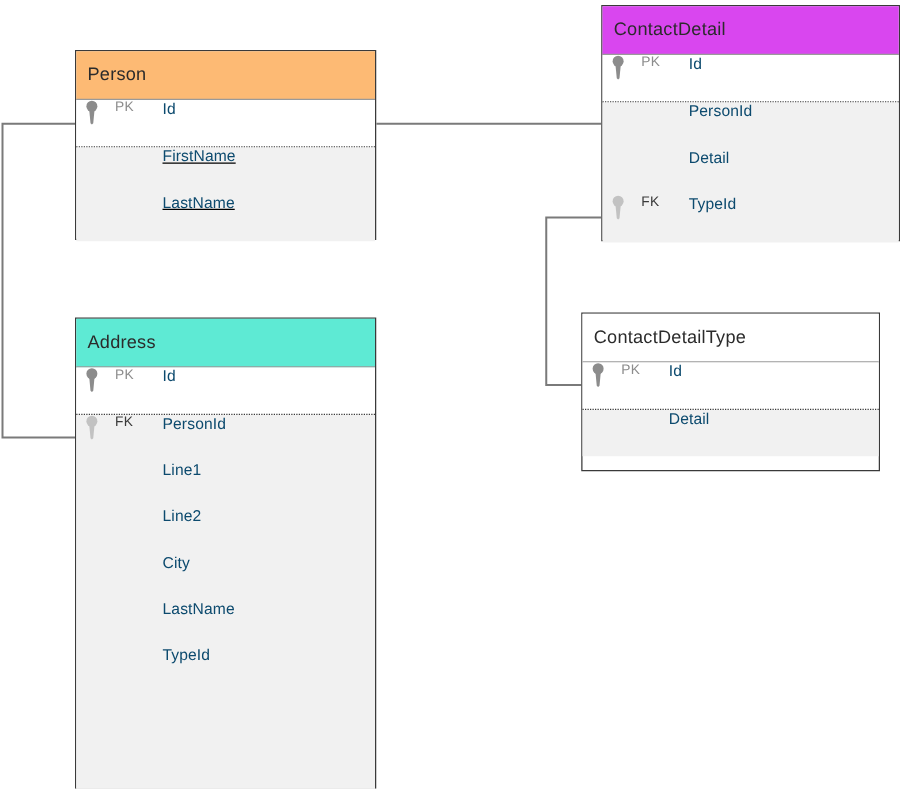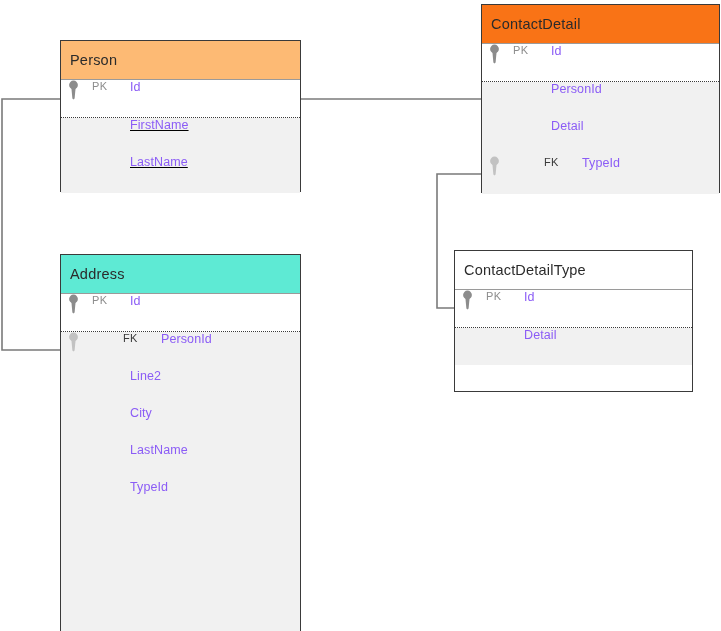--- a/index.html
+++ b/index.html
@@ -70,24 +70,24 @@
     align-items: center;
     justify-content: flex-start;
   }
   .keytag {
     font-size: 11px;
     width: 26px;
     min-width: 26px;
     letter-spacing: 0.3px;
   }
   .keytag.pk { color: #8d8d8d; }
-  .keytag.fk { color: #3a3a3a; margin-left: 31px; }
+  .keytag.fk { color: #3a3a3a; }
   .field-name {
     font-size: 12.5px;
-    color: #8b5cf6;
+    color: #0c4a6e;
     margin-left: 12px;
     white-space: nowrap;
     letter-spacing: 0.1px;
   }
   .field-row.plain .field-name {
     margin-left: 12px;
   }
   .spacer-slot {
     width: 24px;
     min-width: 24px;
@@ -161,41 +161,46 @@
                 <circle cx="5.5" cy="5" r="4.4" fill="#c2c2c2"></circle>
                 <path d="M 3.3 7 L 7.7 7 L 6.6 18.6 L 5.5 19.6 L 4.4 18.6 Z" fill="#c2c2c2"></path>
               </svg>
             </span>
             <span class="keytag fk">FK</span>
             <span class="field-name">PersonId</span>
           </div>
           <div class="field-row plain">
             <span class="spacer-slot"></span>
             <span class="spacer-tag"></span>
+            <span class="field-name">Line1</span>
+          </div>
+          <div class="field-row plain">
+            <span class="spacer-slot"></span>
+            <span class="spacer-tag"></span>
             <span class="field-name">Line2</span>
           </div>
           <div class="field-row plain">
             <span class="spacer-slot"></span>
             <span class="spacer-tag"></span>
             <span class="field-name">City</span>
           </div>
           <div class="field-row plain">
             <span class="spacer-slot"></span>
             <span class="spacer-tag"></span>
             <span class="field-name">LastName</span>
           </div>
           <div class="field-row plain">
             <span class="spacer-slot"></span>
             <span class="spacer-tag"></span>
             <span class="field-name">TypeId</span>
           </div>
         </div>
       </div>
       <div class="entity" style="left: 481px; top: 4px; width: 239px; height: 189px; border-color: rgb(58, 58, 58);">
-        <div class="entity-header" style="background: #f97316;">
+        <div class="entity-header" style="background: #d946ef;">
           <span class="entity-title">ContactDetail</span>
         </div>
         <div class="pk-section">
           <div class="field-row">
             <span class="key-slot">
               <svg width="11" height="20" viewBox="0 0 11 20" class="key-icon">
                 <circle cx="5.5" cy="5" r="4.4" fill="#8c8c8c"></circle>
                 <path d="M 3.3 7 L 7.7 7 L 6.6 18.6 L 5.5 19.6 L 4.4 18.6 Z" fill="#8c8c8c"></path>
               </svg>
             </span>
@@ -219,21 +224,21 @@
               <svg width="11" height="20" viewBox="0 0 11 20" class="key-icon">
                 <circle cx="5.5" cy="5" r="4.4" fill="#c2c2c2"></circle>
                 <path d="M 3.3 7 L 7.7 7 L 6.6 18.6 L 5.5 19.6 L 4.4 18.6 Z" fill="#c2c2c2"></path>
               </svg>
             </span>
             <span class="keytag fk">FK</span>
             <span class="field-name">TypeId</span>
           </div>
         </div>
       </div>
-      <div class="entity" style="left: 454px; top: 250px; width: 239px; height: 142px; border-color: rgb(58, 58, 58);">
+      <div class="entity" style="left: 465px; top: 250px; width: 239px; height: 127px; border-color: rgb(58, 58, 58);">
         <div class="entity-header" style="background: rgb(255, 255, 255);">
           <span class="entity-title">ContactDetailType</span>
         </div>
         <div class="pk-section">
           <div class="field-row">
             <span class="key-slot">
               <svg width="11" height="20" viewBox="0 0 11 20" class="key-icon">
                 <circle cx="5.5" cy="5" r="4.4" fill="#8c8c8c"></circle>
                 <path d="M 3.3 7 L 7.7 7 L 6.6 18.6 L 5.5 19.6 L 4.4 18.6 Z" fill="#8c8c8c"></path>
               </svg>

